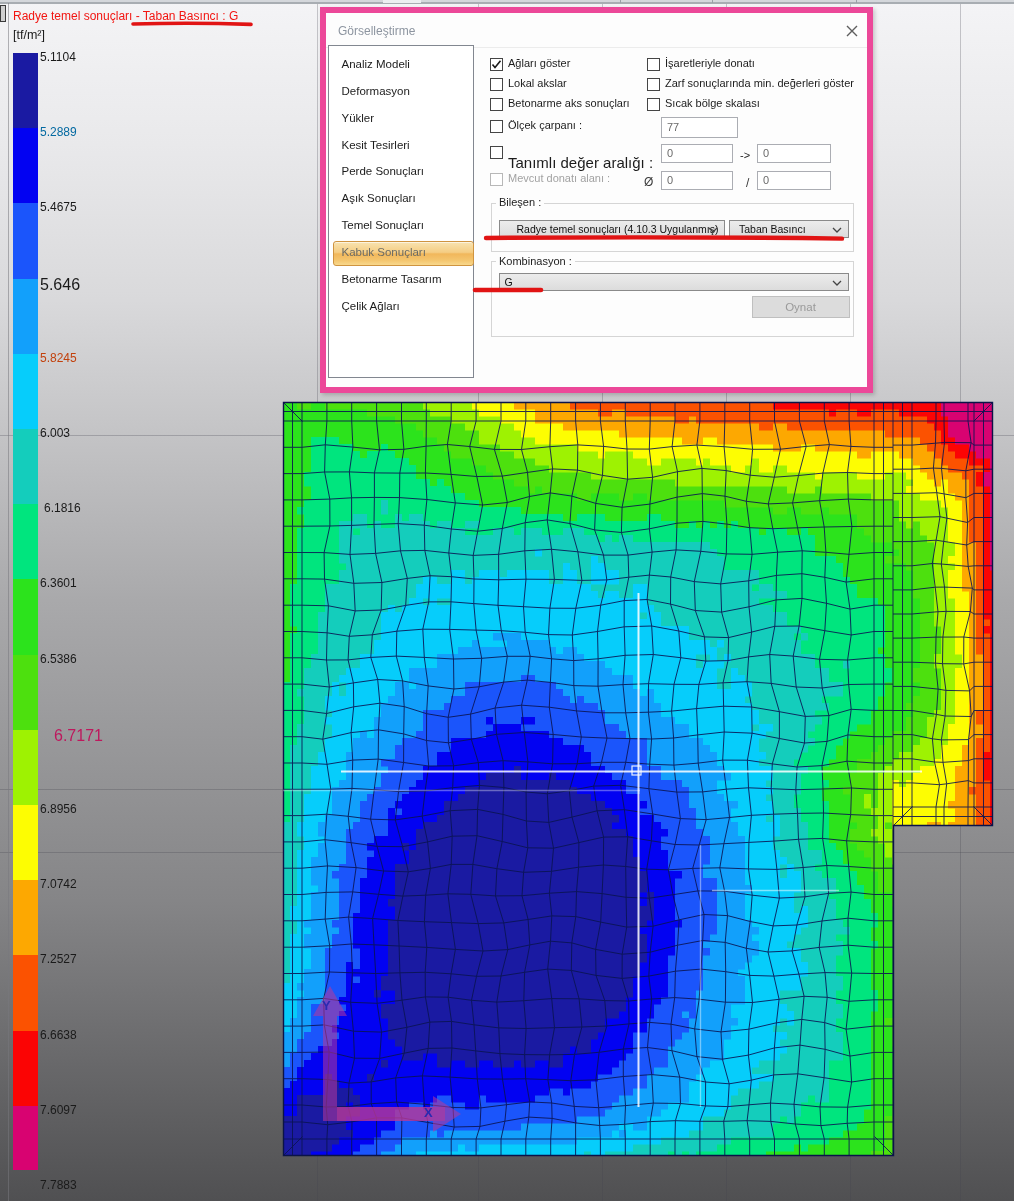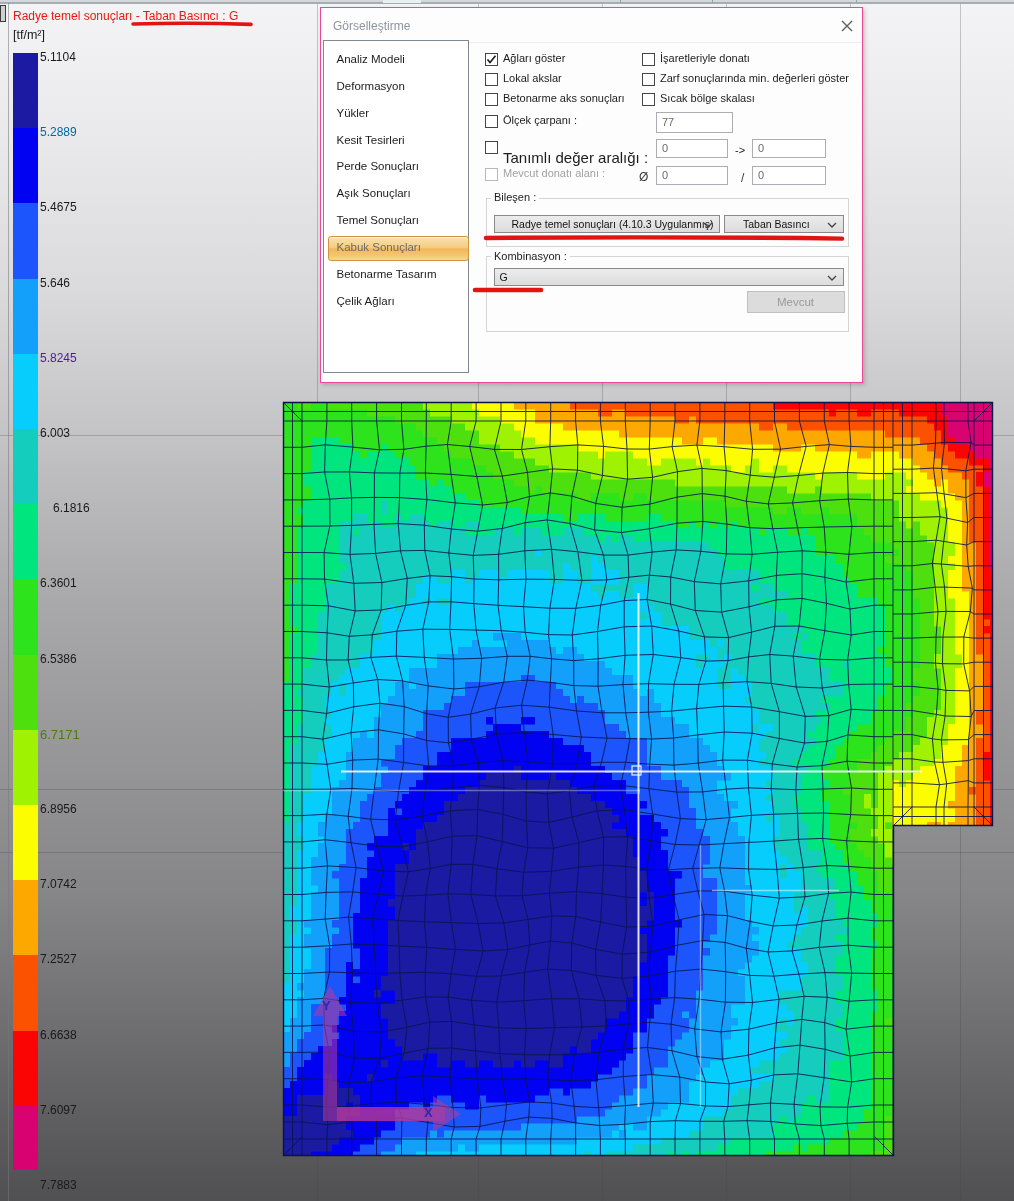--- a/index.html
+++ b/index.html
@@ -50,27 +50,27 @@
 <div style="position:absolute;left:13px;top:654.6px;width:25px;height:75.2px;background:#4de00e"></div>
 <div style="position:absolute;left:13px;top:729.8px;width:25px;height:75.2px;background:#9ef202"></div>
 <div style="position:absolute;left:13px;top:805.0px;width:25px;height:75.2px;background:#fdfd02"></div>
 <div style="position:absolute;left:13px;top:880.2px;width:25px;height:75.2px;background:#fda801"></div>
 <div style="position:absolute;left:13px;top:955.4px;width:25px;height:75.2px;background:#fb5201"></div>
 <div style="position:absolute;left:13px;top:1030.6px;width:25px;height:75.2px;background:#fb0404"></div>
 <div style="position:absolute;left:13px;top:1105.8px;width:25px;height:64.2px;background:#d80371"></div>
 <div style="position:absolute;left:40px;top:50.0px;font-size:12px;color:#1a1a1a">5.1104</div>
 <div style="position:absolute;left:40px;top:125.2px;font-size:12px;color:#0369a1">5.2889</div>
 <div style="position:absolute;left:40px;top:200.4px;font-size:12px;color:#1a1a1a">5.4675</div>
-<div style="position:absolute;left:40px;top:275.6px;font-size:12px;color:#1a1a1a">5.646</div>
-<div style="position:absolute;left:40px;top:350.8px;font-size:12px;color:#4c1d95">5.8245</div>
+<div style="position:absolute;left:40px;top:275.6px;font-size:16px;color:#1a1a1a">5.646</div>
+<div style="position:absolute;left:40px;top:350.8px;font-size:12px;color:#c2410c">5.8245</div>
 <div style="position:absolute;left:40px;top:426.0px;font-size:12px;color:#1a1a1a">6.003</div>
-<div style="position:absolute;left:53px;top:501.2px;font-size:12px;color:#1a1a1a">6.1816</div>
+<div style="position:absolute;left:44px;top:501.2px;font-size:12px;color:#1a1a1a">6.1816</div>
 <div style="position:absolute;left:40px;top:576.4px;font-size:12px;color:#1a1a1a">6.3601</div>
 <div style="position:absolute;left:40px;top:651.6px;font-size:12px;color:#1a1a1a">6.5386</div>
-<div style="position:absolute;left:40px;top:726.8px;font-size:13px;color:#4d7c0f">6.7171</div>
+<div style="position:absolute;left:54px;top:726.8px;font-size:16px;color:#be185d">6.7171</div>
 <div style="position:absolute;left:40px;top:802.0px;font-size:12px;color:#1a1a1a">6.8956</div>
 <div style="position:absolute;left:40px;top:877.2px;font-size:12px;color:#1a1a1a">7.0742</div>
 <div style="position:absolute;left:40px;top:952.4px;font-size:12px;color:#1a1a1a">7.2527</div>
 <div style="position:absolute;left:40px;top:1027.6px;font-size:12px;color:#1a1a1a">6.6638</div>
 <div style="position:absolute;left:40px;top:1102.8px;font-size:12px;color:#1a1a1a">7.6097</div>
 <div style="position:absolute;left:40px;top:1178.0px;font-size:12px;color:#1a1a1a">7.7883</div>
 
 <svg class="abs" style="left:0;top:0" width="1014" height="1201">
 <clipPath id="pc">
       <path d="M283 402H993V826H893V1156H283Z"></path>
@@ -196,21 +196,21 @@
 <rect x="632" y="766" width="9" height="9" stroke-width="1.2" opacity="0.9"></rect>
 </g>
 <g fill="rgba(186,56,152,0.55)">
 <path d="M313 1016 L330 986 L347 1016 H337 V1107 H445 V1121 H323 V1016 Z"></path>
 <path d="M433 1096 L461 1114 L433 1132 V1121 H337 V1107 H433 Z"></path>
 </g>
 <text x="322" y="1010" font-size="13" font-weight="bold" fill="#2a2ab0">Y</text>
 <text x="424" y="1117" font-size="13" font-weight="bold" fill="#2a2ab0">X</text>
 </svg>
 
-<div class="abs" style="left:320px;top:7px;width:541px;height:374px;background:#fdfdfd;border:1px solid #ec4899;box-shadow:2px 2px 4px rgba(0,0,0,0.18)">
+<div class="abs" style="left:320px;top:7px;width:541px;height:374px;background:#fdfdfd;border:6px solid #ec4899;box-shadow:2px 2px 4px rgba(0,0,0,0.18)">
   <div class="abs" style="left:12px;top:11px;font-size:12px;color:#8d95a0">Görselleştirme</div>
   <svg class="abs" style="left:520px;top:12px" width="12" height="12">
       <path d="M1 1 L11 11 M11 1 L1 11" stroke="#5e5e5e" stroke-width="1.4"></path>
     </svg>
   <div class="abs" style="left:0;top:34px;width:541px;height:1px;background:#ececec"></div>
 
   <div class="abs" style="left:2px;top:31.5px;width:144px;height:331px;border:1px solid #828790;background:#fff">
   <div style="position:absolute;left:12.5px;top:12.3px;font-size:11.5px;color:#1c1c1c">Analiz Modeli</div>
 <div style="position:absolute;left:12.5px;top:39.2px;font-size:11.5px;color:#1c1c1c">Deformasyon</div>
 <div style="position:absolute;left:12.5px;top:66.1px;font-size:11.5px;color:#1c1c1c">Yükler</div>
@@ -253,31 +253,31 @@
 <div style="position:absolute;left:318px;top:162px;font-size:12px;color:#3a3a3a">Ø</div>
 <div style="position:absolute;left:335px;top:157.5px;width:72px;height:19.5px;border:1px solid #abadb3;background:#fff;font-size:11px;color:#6a6a6a;display:flex;align-items:center;padding-left:5px;box-sizing:border-box">0</div>
 <div style="position:absolute;left:420px;top:163px;font-size:12px;color:#3a3a3a">/</div>
 <div style="position:absolute;left:431px;top:157.5px;width:73.5px;height:19.5px;border:1px solid #abadb3;background:#fff;font-size:11px;color:#6a6a6a;display:flex;align-items:center;padding-left:5px;box-sizing:border-box">0</div>
 
   <div class="abs" style="left:164.5px;top:189.5px;width:361px;height:47px;border:1px solid #d5d5d5"></div>
   <div class="abs" style="left:170px;top:183px;font-size:11px;color:#1c1c1c;background:#fdfdfd;padding:0 3px">Bileşen :</div>
   <div style="position:absolute;left:172.5px;top:207px;width:226.5px;height:18px;border:1px solid #8a8a8a;background:linear-gradient(180deg,#ececec,#dcdcdc);font-size:10.5px;color:#111;display:flex;align-items:center;padding-left:17px;box-sizing:border-box">Radye temel sonuçları (4.10.3 Uygulanmış)<svg width="10" height="6" style="position:absolute;right:6px;top:6px">
         <path d="M1 1 L5 5 L9 1" stroke="#444" stroke-width="1.3" fill="none"></path>
       </svg></div>
-  <div style="position:absolute;left:403px;top:207px;width:120px;height:18px;border:1px solid #8a8a8a;background:linear-gradient(180deg,#ececec,#dcdcdc);font-size:10.5px;color:#111;display:flex;align-items:center;padding-left:18px;box-sizing:border-box">Taban Basıncı<svg width="10" height="6" style="position:absolute;right:6px;top:6px">
+  <div style="position:absolute;left:403px;top:207px;width:120px;height:18px;border:1px solid #8a8a8a;background:linear-gradient(180deg,#ececec,#dcdcdc);font-size:10.5px;color:#111;display:flex;align-items:center;padding-left:9px;box-sizing:border-box">Taban Basıncı<svg width="10" height="6" style="position:absolute;right:6px;top:6px">
         <path d="M1 1 L5 5 L9 1" stroke="#444" stroke-width="1.3" fill="none"></path>
       </svg></div>
 
   <div class="abs" style="left:164.5px;top:247.5px;width:361px;height:74px;border:1px solid #d5d5d5"></div>
   <div class="abs" style="left:170px;top:241.5px;font-size:11px;color:#1c1c1c;background:#fdfdfd;padding:0 3px">Kombinasyon :</div>
   <div style="position:absolute;left:172.5px;top:259.5px;width:350.5px;height:18px;border:1px solid #8a8a8a;background:linear-gradient(180deg,#ececec,#dcdcdc);font-size:10.5px;color:#111;display:flex;align-items:center;padding-left:5px;box-sizing:border-box">G<svg width="10" height="6" style="position:absolute;right:6px;top:6px">
         <path d="M1 1 L5 5 L9 1" stroke="#444" stroke-width="1.3" fill="none"></path>
       </svg></div>
 
-  <div class="abs" style="left:425.5px;top:283px;width:96px;height:20px;border:1px solid #bfbfbf;background:#dcdcdc;font-size:11.5px;color:#9a9a9a;display:flex;align-items:center;justify-content:center">Mevcut</div>
+  <div class="abs" style="left:425.5px;top:283px;width:96px;height:20px;border:1px solid #bfbfbf;background:#dcdcdc;font-size:11.5px;color:#9a9a9a;display:flex;align-items:center;justify-content:center">Oynat</div>
 </div>
 
 <svg class="abs" style="left:480px;top:233px" width="370" height="12">
     <path d="M6 5 Q185 3.4 362 5.6" stroke="#e11414" stroke-width="4.4" fill="none" stroke-linecap="round"></path>
   </svg>
 <svg class="abs" style="left:470px;top:284px" width="80" height="12">
     <path d="M5 6 L71 6" stroke="#e11414" stroke-width="4.6" fill="none" stroke-linecap="round"></path>
   </svg>
 
 </body></html>

